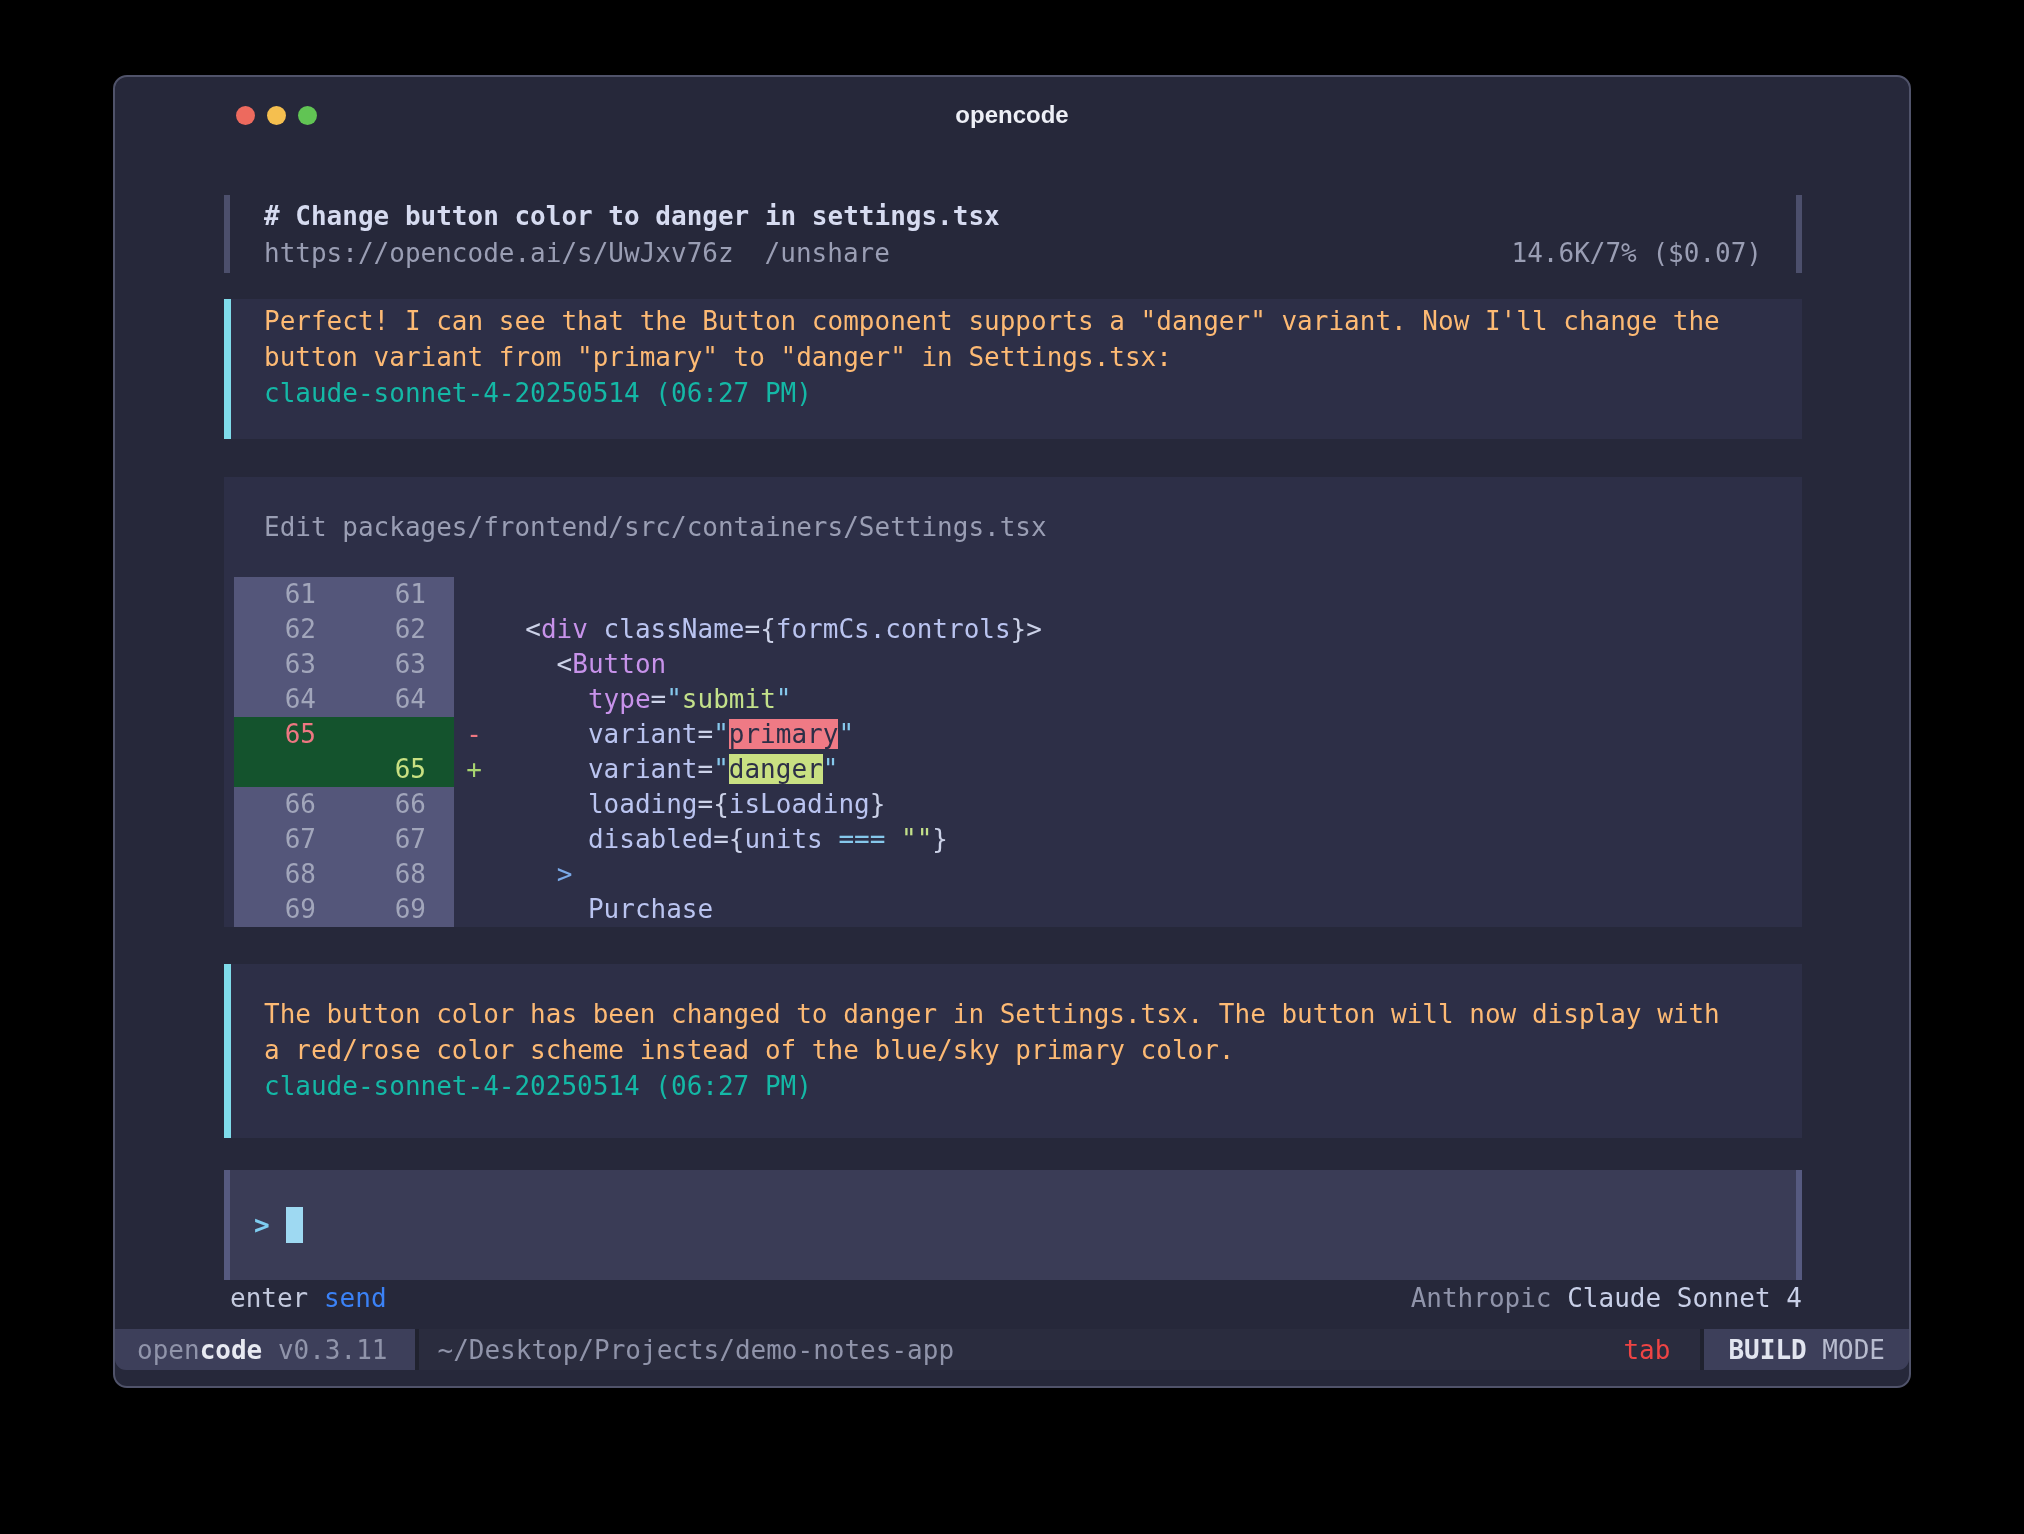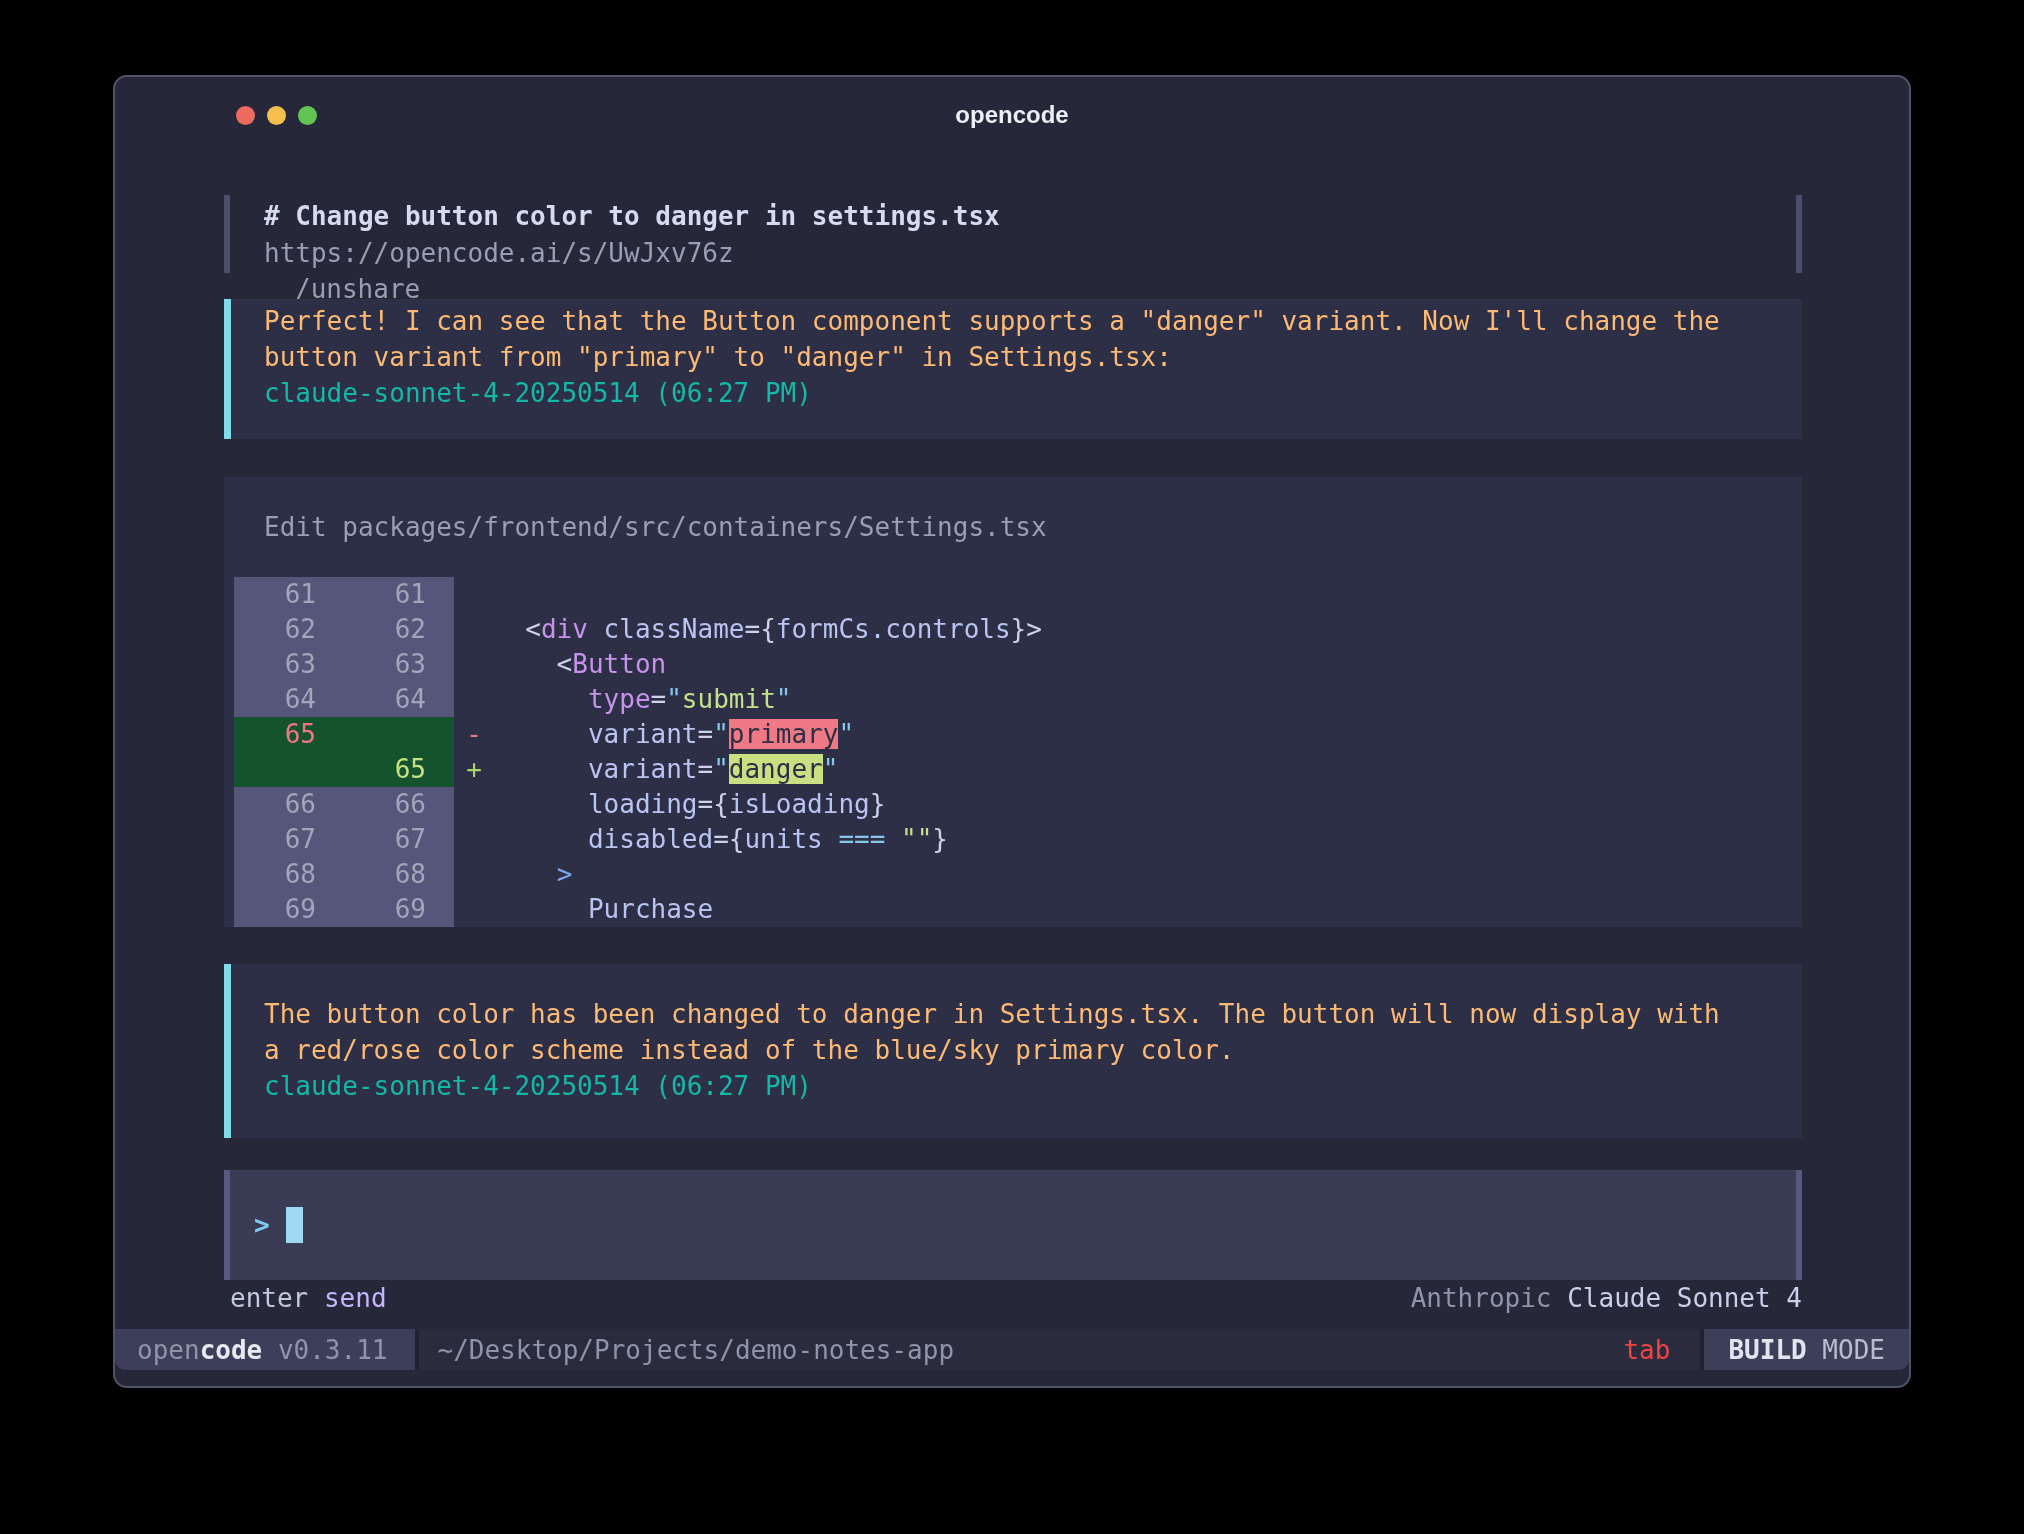--- a/index.html
+++ b/index.html
@@ -22,21 +22,21 @@
     position:absolute; left:0; right:0; top:24px; text-align:center;
     font-family:"Liberation Sans",sans-serif; font-weight:bold; font-size:24px; color:#edeff6;
   }
 
   
   .session-header {
     position:absolute; left:109px; top:118px; width:1578px; height:78px;
     border-left:6px solid #4c4f6c; border-right:6px solid #4c4f6c; padding:2px 34px 0 34px;
   }
   .sh-title { line-height:38px; font-weight:bold; color:#d6dbf0; white-space:pre; }
-  .sh-sub { line-height:36px; display:flex; color:#9a9eb4; white-space:pre;flex-direction:column; }
+  .sh-sub { line-height:36px; display:flex; color:#9a9eb4; white-space:pre; }
   .sh-sub .unshare { margin-left:31px; }
   .sh-sub .usage { margin-left:auto; }
 
   
   .msg {
     position:absolute; left:109px; width:1578px; background:#2d2f47;
     border-left:7px solid #7fdbea; padding-left:33px; line-height:36px;
   }
   .msg .line { white-space:pre; color:#fdba74; }
   .msg .meta { white-space:pre; color:#14b8a6; }
@@ -70,21 +70,21 @@
     position:absolute; left:109px; top:1093px; width:1578px; height:110px;
     background:#3a3c56; border-left:6px solid #565a80; border-right:6px solid #565a80;
     display:flex; align-items:center; padding-left:24px;
   }
   .caret { color:#7ecdf0; font-weight:bold; margin-right:16px; }
   .cursor { width:17px; height:36px; background:#9ed9f2; }
 
   
   .hints { position:absolute; left:115px; top:1203px; width:1572px; height:36px; line-height:36px; display:flex; white-space:pre; }
   .hint-key { color:#c3c9dd; }
-  .hint-label { color:#c4b5fd; }
+  .hint-label { color:#3b82f6; }
   .model-wrap { margin-left:auto; }
   .provider { color:#9094aa; }
   .model { color:#c9d0e8; }
 
   
   .statusbar {
     position:absolute; left:0; bottom:16px; width:100%; height:41px;
     background:#2a2c3e; border-radius:0 0 11px 11px;
     display:flex; align-items:stretch; white-space:pre;
   }

